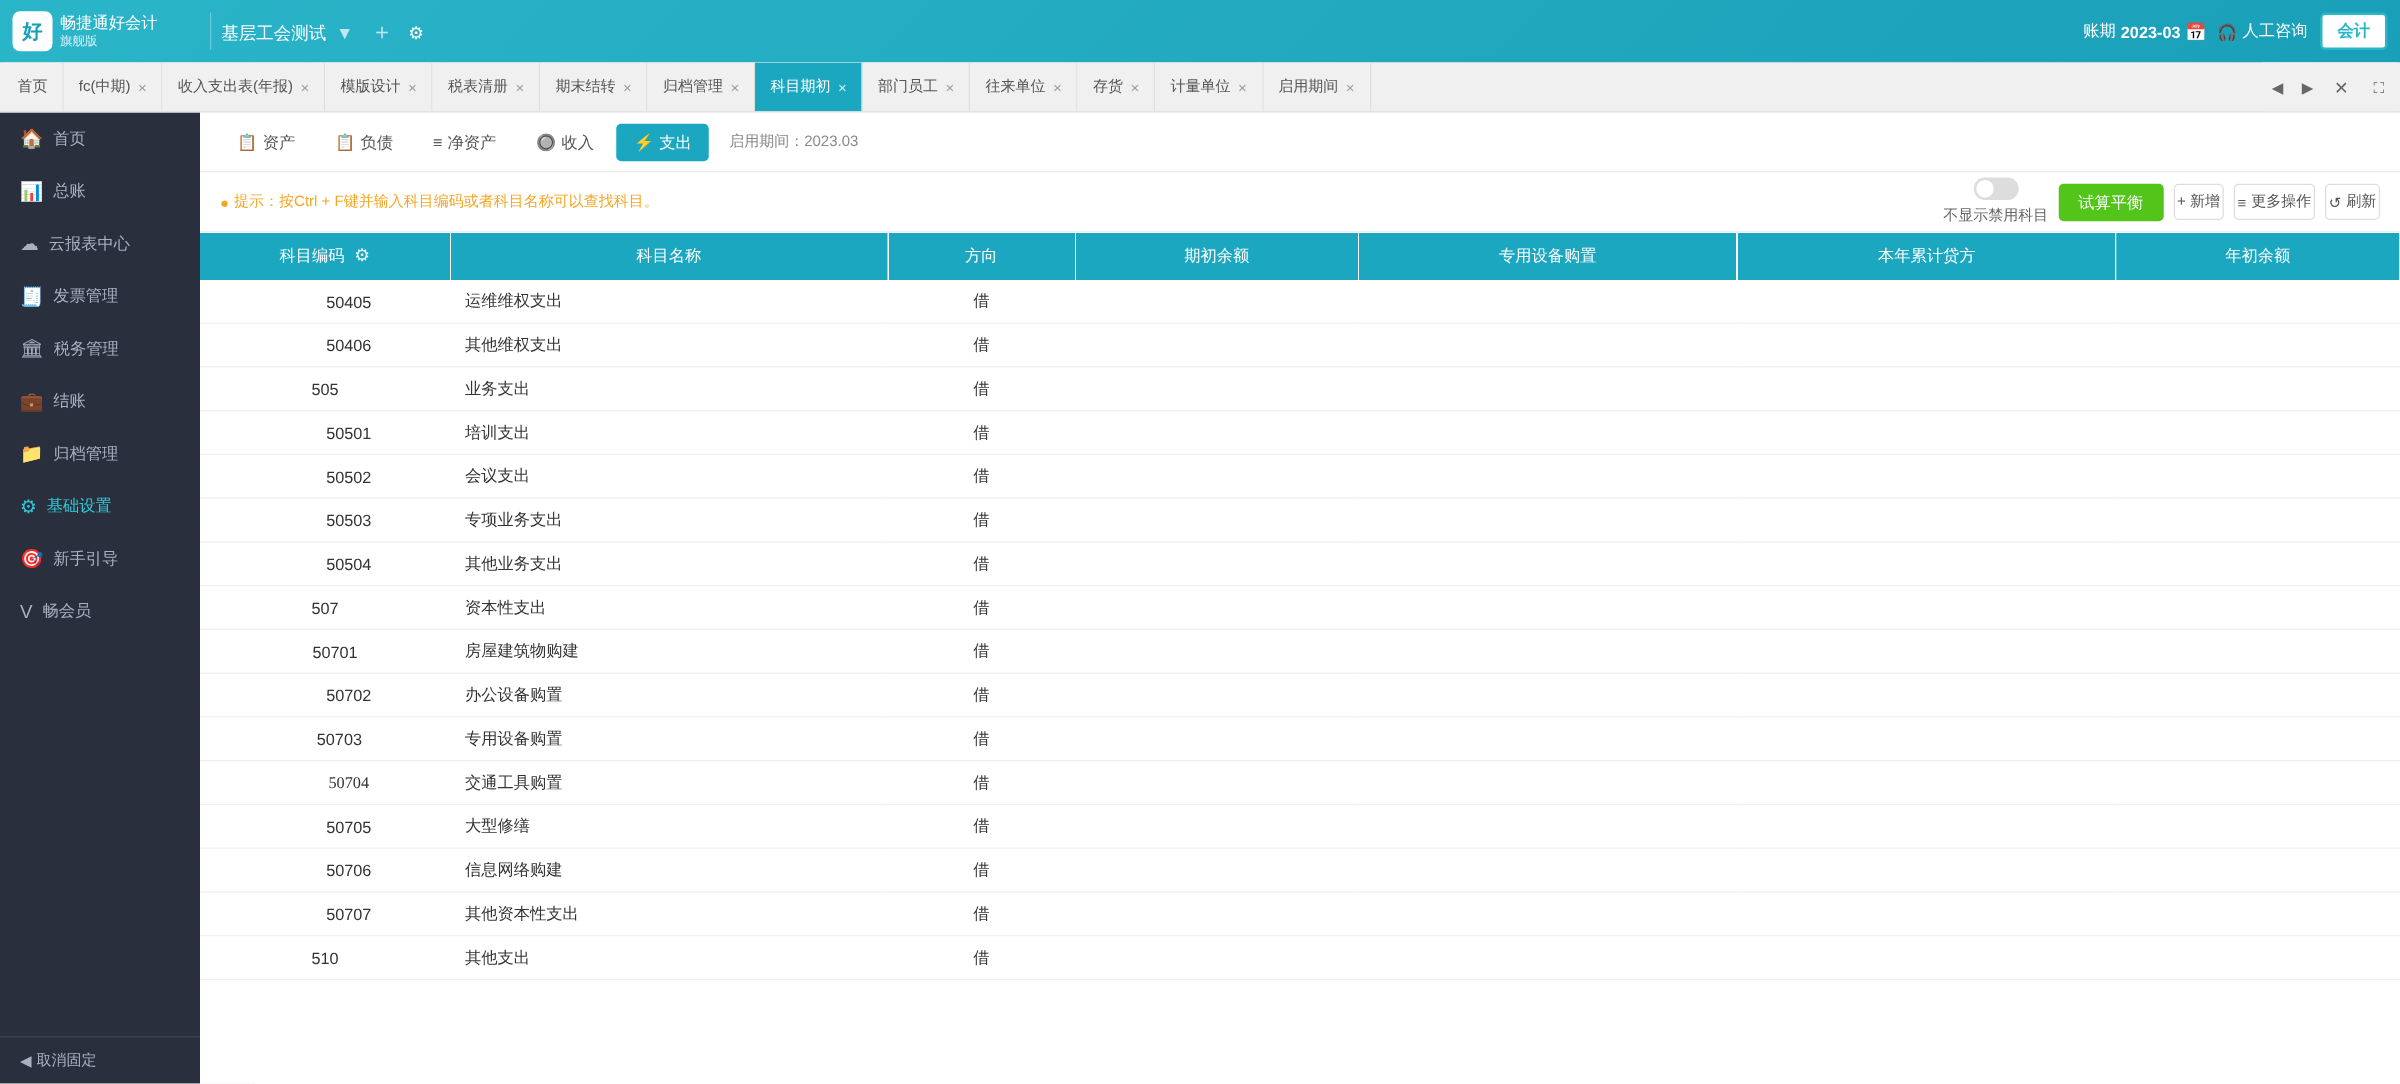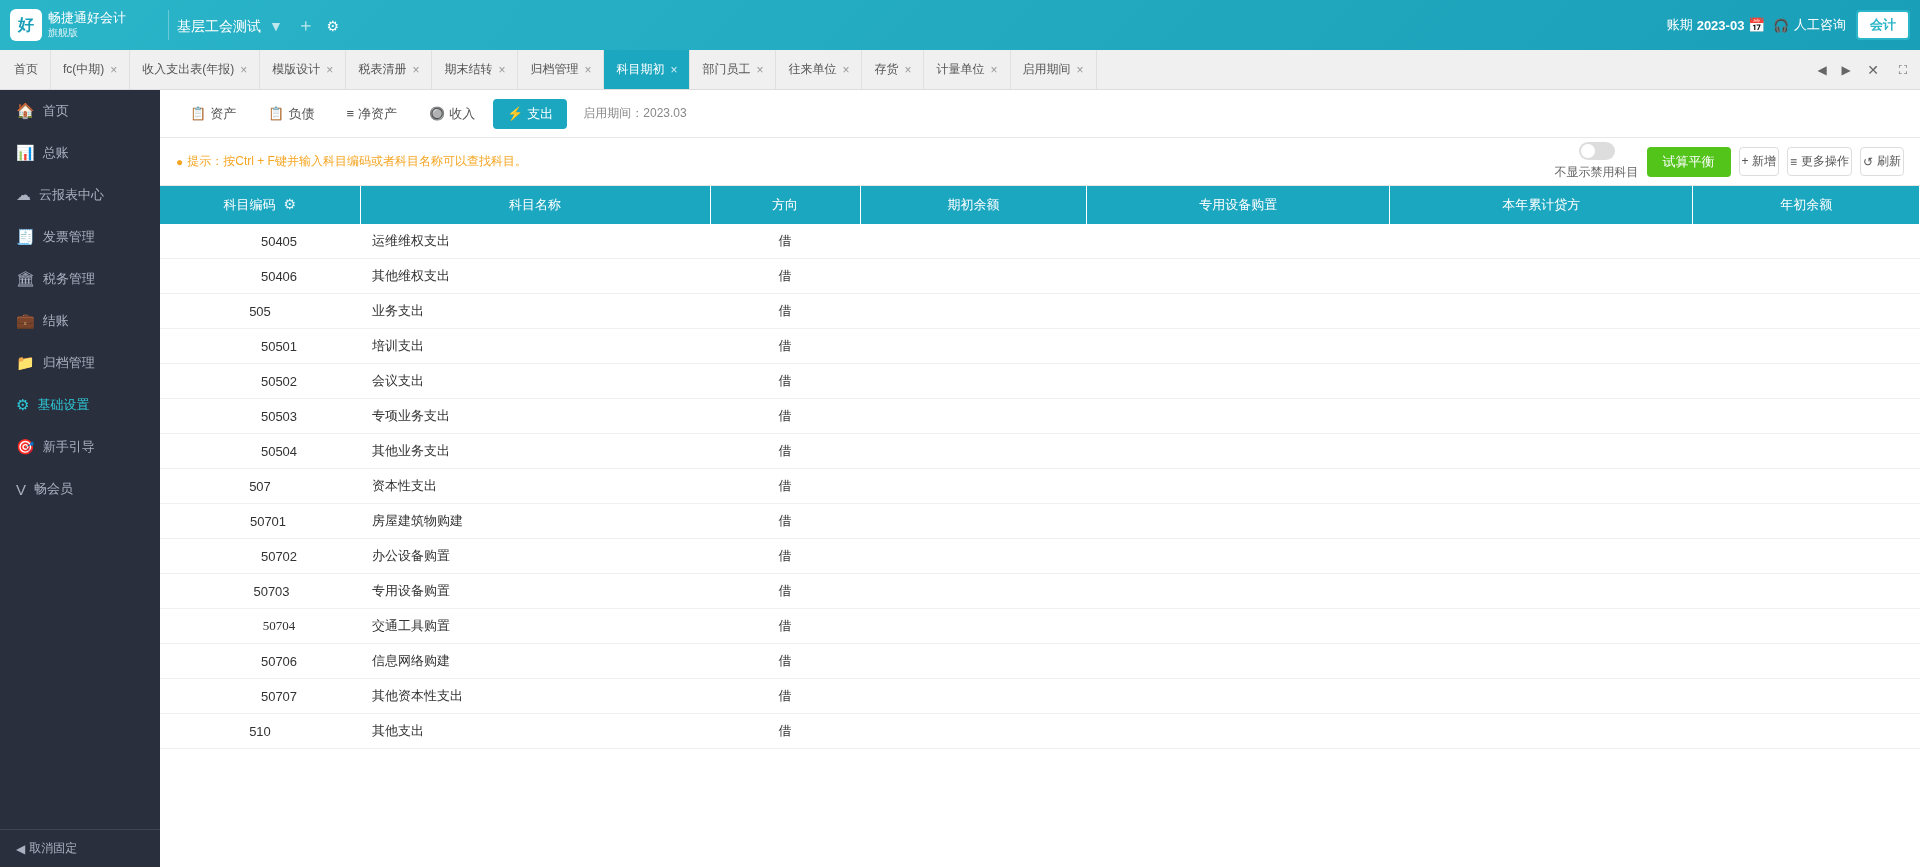--- a/index.html
+++ b/index.html
@@ -561,20 +561,29 @@
             <tr class="sub-row">
               <td class="code-cell" style="padding-left: 50px; font-family: Liberation Serif, serif;">50704</td>
               <td class="name-cell">交通工具购置</td>
               <td>借</td>
               <td></td>
               <td></td>
               <td></td>
               <td></td>
             </tr>
             <tr class="sub-row">
+              <td class="code-cell" style="padding-left: 50px;">50705</td>
+              <td class="name-cell">大型修缮</td>
+              <td>借</td>
+              <td></td>
+              <td></td>
+              <td></td>
+              <td></td>
+            </tr>
+            <tr class="sub-row">
               <td class="code-cell" style="padding-left: 50px; margin-top: 40px;">50706</td>
               <td class="name-cell">信息网络购建</td>
               <td>借</td>
               <td></td>
               <td></td>
               <td></td>
               <td></td>
             </tr>
             <tr class="sub-row">
               <td class="code-cell" style="padding-left: 50px;">50707</td>

